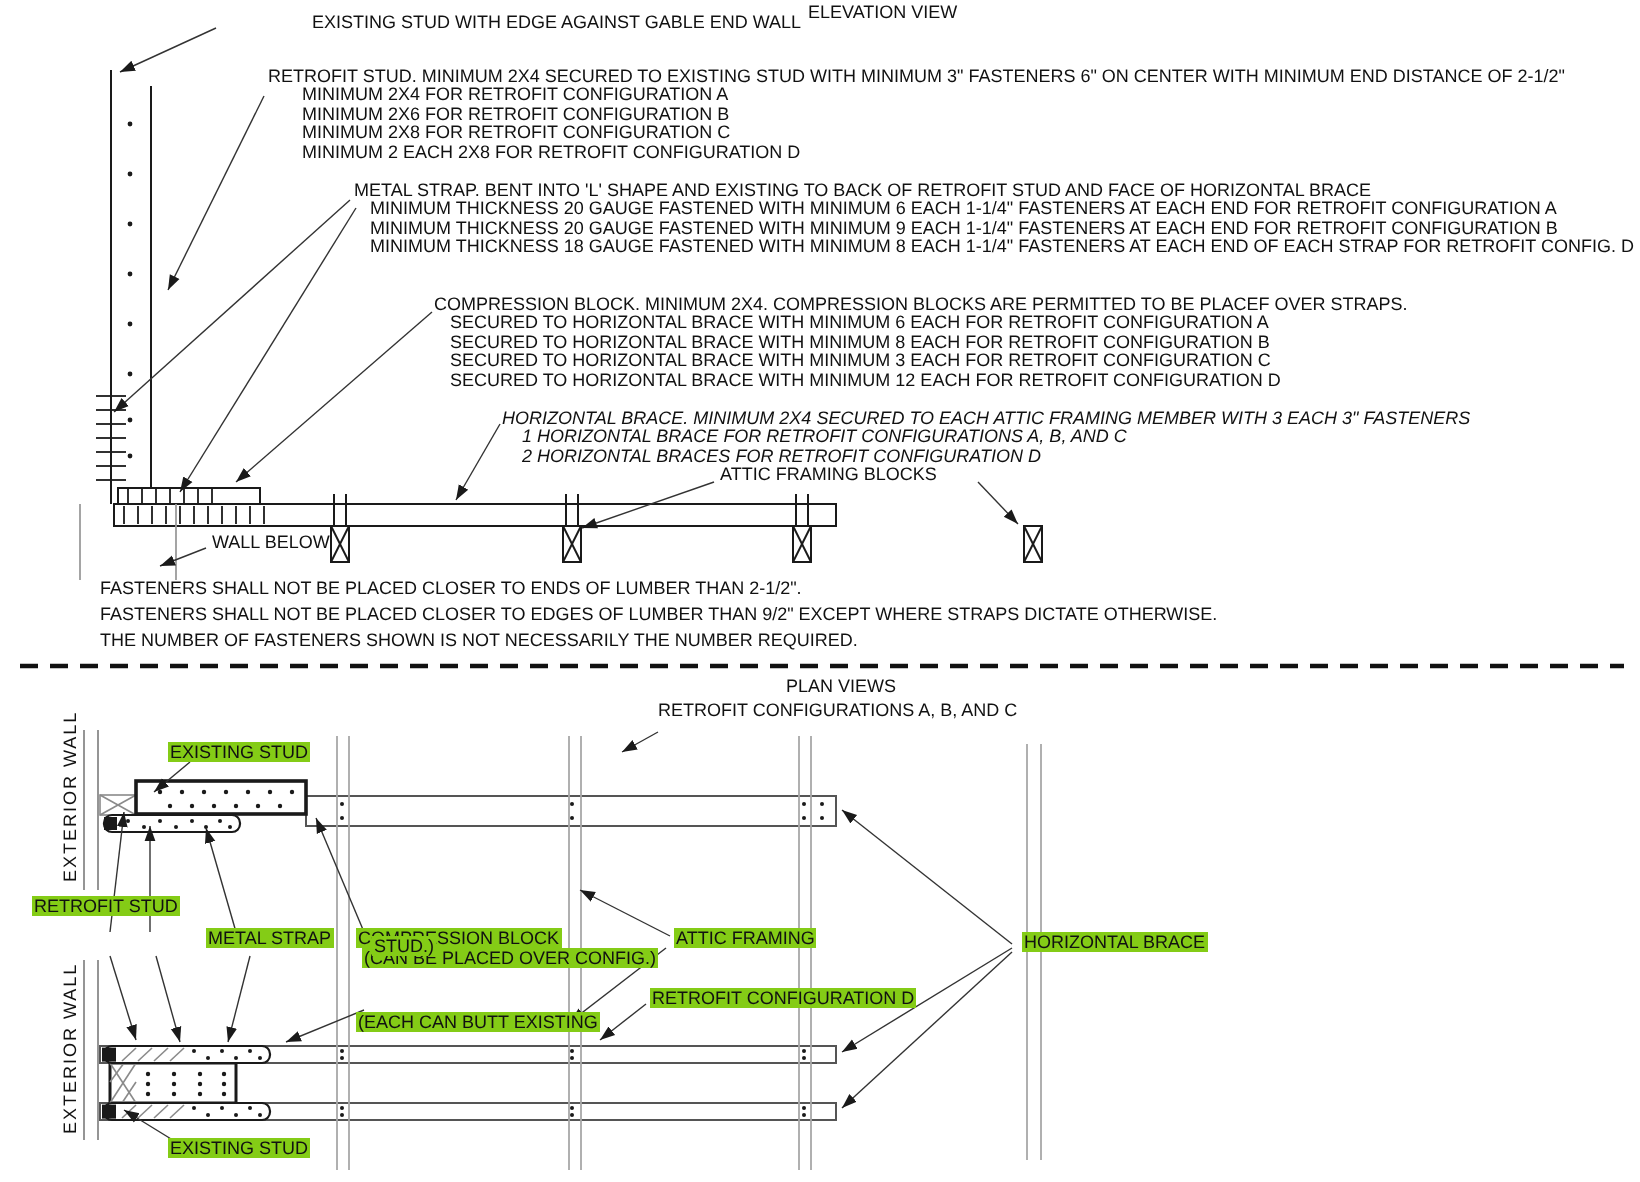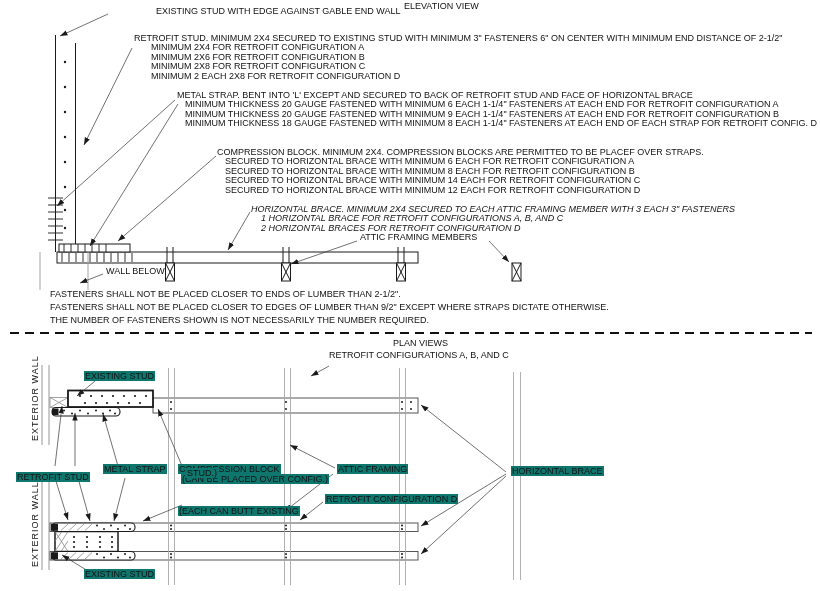--- a/index.html
+++ b/index.html
@@ -1,20 +1,20 @@
 <!DOCTYPE html>
 <html><head>
 <meta charset="utf-8">
 <style>
   html,body{margin:0;padding:0;background:#ffffff;}
   #canvas{position:relative;width:820px;height:591px;background:#ffffff;overflow:hidden;
           font-family:"Liberation Sans",sans-serif;color:#111;}
   #linework{position:absolute;left:0;top:0;width:820px;height:591px;}
   .lbl{position:absolute;font-size:9px;line-height:10px;white-space:nowrap;color:#111;}
-  .bg{background:#0f766e;padding:0 1px;}
+  .bg{background:#84cc16;padding:0 1px;}
   .vlbl{position:absolute;font-size:9px;white-space:nowrap;transform:rotate(-90deg);
         transform-origin:0 0;letter-spacing:1px;color:#111;}
   .note{position:absolute;font-size:9px;line-height:9.4px;white-space:nowrap;color:#111;}
   .note .cont{white-space:nowrap;}
   .n2 .cont{margin-left:17px;}
   .n3 .cont{margin-left:8px;}
   .n4 .cont{margin-left:8px;}
   .n5 .cont{margin-left:10px;}
   .foot{position:absolute;font-size:9px;white-space:nowrap;color:#111;}
 </style>
@@ -301,57 +301,57 @@
 
   <div class="note n2" style="left:134px;top:34px;">
     <div>RETROFIT STUD.  MINIMUM 2X4 SECURED TO EXISTING STUD WITH MINIMUM 3" FASTENERS 6" ON CENTER WITH MINIMUM END DISTANCE OF 2-1/2"</div>
     <div class="cont">MINIMUM 2X4 FOR RETROFIT CONFIGURATION A</div>
     <div class="cont">MINIMUM 2X6 FOR RETROFIT CONFIGURATION B</div>
     <div class="cont">MINIMUM 2X8 FOR RETROFIT CONFIGURATION C</div>
     <div class="cont">MINIMUM 2 EACH 2X8 FOR RETROFIT CONFIGURATION D</div>
   </div>
 
   <div class="note n3" style="left:177px;top:91px;">
-    <div>METAL STRAP.  BENT INTO 'L' EXCEPT AND SECURED TO BACK OF RETROFIT STUD AND FACE OF HORIZONTAL BRACE</div>
+    <div>METAL STRAP.  BENT INTO 'L' SHAPE AND EXISTING TO BACK OF RETROFIT STUD AND FACE OF HORIZONTAL BRACE</div>
     <div class="cont">MINIMUM THICKNESS 20 GAUGE FASTENED WITH MINIMUM 6 EACH 1-1/4" FASTENERS AT EACH END FOR RETROFIT CONFIGURATION A</div>
     <div class="cont">MINIMUM THICKNESS 20 GAUGE FASTENED WITH MINIMUM 9 EACH 1-1/4" FASTENERS AT EACH END FOR RETROFIT CONFIGURATION B</div>
     <div class="cont">MINIMUM THICKNESS 18 GAUGE FASTENED WITH MINIMUM 8 EACH 1-1/4" FASTENERS AT EACH END OF EACH STRAP FOR RETROFIT CONFIG. D</div>
   </div>
 
   <div class="note n4" style="left:217px;top:148px;">
     <div>COMPRESSION BLOCK.  MINIMUM 2X4. COMPRESSION BLOCKS ARE PERMITTED TO BE PLACEF OVER STRAPS.</div>
     <div class="cont">SECURED TO HORIZONTAL BRACE WITH MINIMUM 6 EACH FOR RETROFIT CONFIGURATION A</div>
     <div class="cont">SECURED TO HORIZONTAL BRACE WITH MINIMUM 8 EACH FOR RETROFIT CONFIGURATION B</div>
-    <div class="cont">SECURED TO HORIZONTAL BRACE WITH MINIMUM 14 EACH FOR RETROFIT CONFIGURATION C</div>
+    <div class="cont">SECURED TO HORIZONTAL BRACE WITH MINIMUM 3 EACH FOR RETROFIT CONFIGURATION C</div>
     <div class="cont">SECURED TO HORIZONTAL BRACE WITH MINIMUM 12 EACH FOR RETROFIT CONFIGURATION D</div>
   </div>
 
   <div class="note n5" style="left:251px;top:205px;font-style:italic;">
     <div>HORIZONTAL BRACE.  MINIMUM 2X4 SECURED TO EACH ATTIC FRAMING MEMBER WITH 3 EACH 3" FASTENERS</div>
     <div class="cont">1 HORIZONTAL BRACE FOR RETROFIT CONFIGURATIONS A, B, AND C</div>
     <div class="cont">2 HORIZONTAL BRACES FOR RETROFIT CONFIGURATION D</div>
   </div>
 
-  <div class="lbl" style="left:360px;top:232px;">ATTIC FRAMING MEMBERS</div>
+  <div class="lbl" style="left:360px;top:232px;">ATTIC FRAMING BLOCKS</div>
 
   <div class="lbl" style="left:106px;top:266px;">WALL BELOW</div>
 
   <div class="foot" style="left:50px;top:289px;">FASTENERS SHALL NOT BE PLACED CLOSER TO ENDS OF LUMBER THAN 2-1/2".</div>
   <div class="foot" style="left:50px;top:302px;">FASTENERS SHALL NOT BE PLACED CLOSER TO EDGES OF LUMBER THAN 9/2" EXCEPT WHERE STRAPS DICTATE OTHERWISE.</div>
   <div class="foot" style="left:50px;top:315px;">THE NUMBER OF FASTENERS SHOWN IS NOT NECESSARILY THE NUMBER REQUIRED.</div>
 
   <div class="lbl" style="left:393px;top:338px;">PLAN VIEWS</div>
   <div class="lbl" style="left:329px;top:350px;">RETROFIT CONFIGURATIONS A, B, AND C</div>
 
   <div class="vlbl" style="left:30px;top:441px;">EXTERIOR WALL</div>
   <div class="vlbl" style="left:30px;top:567px;">EXTERIOR WALL</div>
 
   <div class="lbl bg" style="left:84px;top:371px;">EXISTING STUD</div>
 
-  <div class="lbl bg" style="left:16px;top:472px;">RETROFIT STUD</div>
+  <div class="lbl bg" style="left:16px;top:448px;">RETROFIT STUD</div>
   <div class="lbl bg" style="left:103px;top:464px;">METAL STRAP</div>
 
   <div class="lbl bg" style="left:178px;top:464px;">COMPRESSION BLOCK</div>
   <div class="lbl bg" style="left:181px;top:474px;">(CAN BE PLACED OVER CONFIG.)</div>
   <div class="lbl bg" style="left:178px;top:506px;">(EACH CAN BUTT EXISTING</div>
   <div class="lbl bg" style="left:186px;top:468px;">STUD.)</div>
 
   <div class="lbl bg" style="left:337px;top:464px;">ATTIC FRAMING</div>
   <div class="lbl bg" style="left:325px;top:494px;">RETROFIT CONFIGURATION D</div>
   <div class="lbl bg" style="left:511px;top:466px;">HORIZONTAL BRACE</div>

